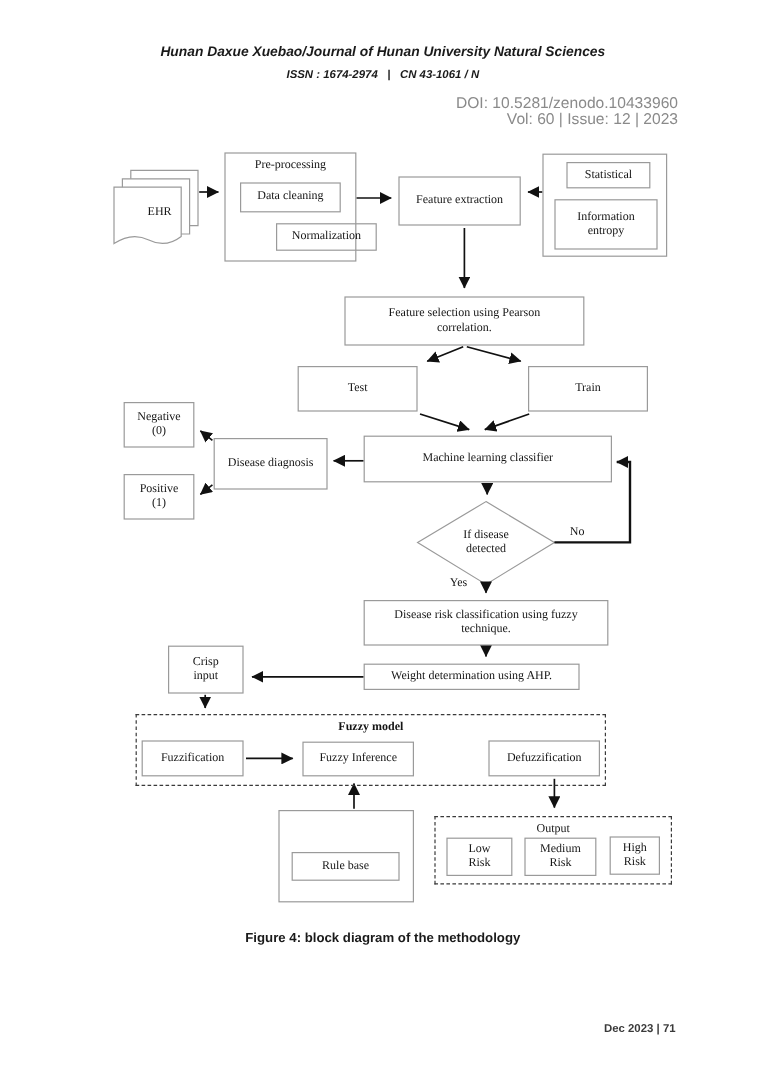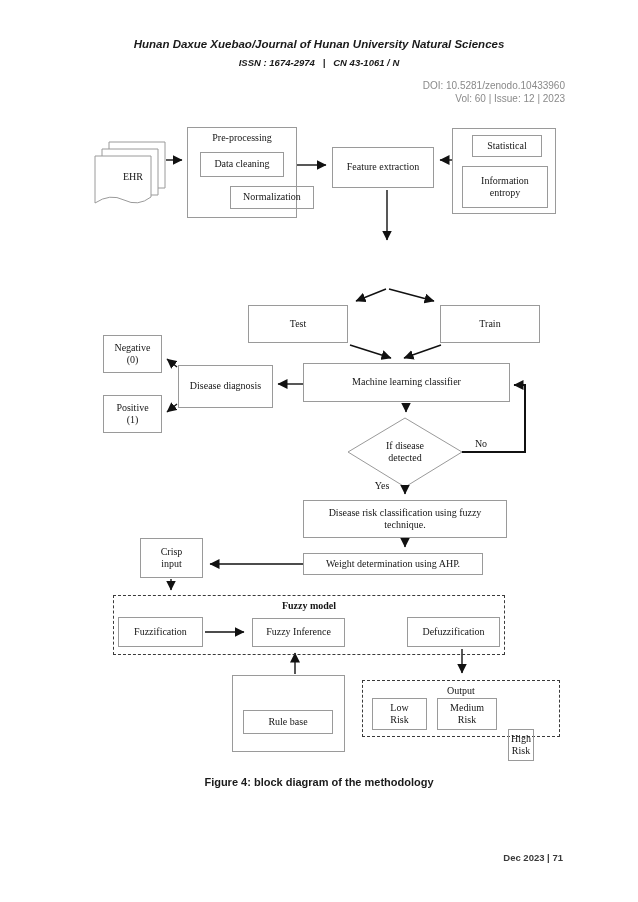--- a/index.html
+++ b/index.html
@@ -12,21 +12,21 @@
     position:absolute; top:38px; left:0; width:100%; text-align:center;
     font-size:11.5px; font-weight:bold; font-style:italic; color:#1a1a1a;
   }
   .issn {
     position:absolute; top:57px; left:0; width:100%; text-align:center;
     font-size:9.5px; font-weight:bold; font-style:italic; color:#1a1a1a;
     white-space:pre;
   }
   .doi-block {
     position:absolute; top:80px; right:73px; text-align:right;
-    font-size:10px; color:#8a8a8a; line-height:12.5px;
+    font-size:13px; color:#8a8a8a; line-height:12.5px;
   }
   
   .lines { position:absolute; left:0; top:0; width:638px; height:902px; }
   .dbox, .dlabel, .ctitle-abs {
     position:absolute; box-sizing:border-box;
     font-family:"Liberation Serif", serif; font-size:10px; color:#151515;
     display:flex; align-items:center; justify-content:center; text-align:center;
     white-space:pre-line; line-height:1.25;
   }
   .dbox { border:1px solid #9a9a9a; background:transparent; }
@@ -107,20 +107,22 @@
   <div class="dbox" style="left:200px; top:152px; width:84px; height:25px;">Data cleaning</div>
   <div class="dbox" style="left:200px; top:186px; width:84px; height:23px;margin-left:30px;">Normalization</div>
 
   <div class="dbox" style="left:332px; top:147px; width:102px; height:41px;">Feature extraction</div>
 
   <div class="dcontainer" style="left:452px; top:128px; width:104px; height:86px;"></div>
   <div class="dbox" style="left:472px; top:135px; width:70px; height:22px;">Statistical</div>
   <div class="dbox" style="left:462px; top:166px; width:86px; height:42px;">Information
 entropy</div>
 
+  <div class="dbox" style="left:287px; top:247px; width:200px; height:41px;">Feature selection using Pearson
+correlation.</div>
 
   <div class="dbox" style="left:248px; top:305px; width:100px; height:38px;">Test</div>
   <div class="dbox" style="left:440px; top:305px; width:100px; height:38px;">Train</div>
 
   <div class="dbox" style="left:303px; top:363px; width:207px; height:39px;">Machine learning classifier</div>
   <div class="dbox" style="left:178px; top:365px; width:95px; height:43px;">Disease diagnosis</div>
   <div class="dbox" style="left:103px; top:335px; width:59px; height:38px;">Negative
 (0)</div>
   <div class="dbox" style="left:103px; top:395px; width:59px; height:38px;">Positive
 (1)</div>
@@ -146,19 +148,19 @@
   <div class="dcontainer" style="left:232px; top:675px; width:113px; height:77px;"></div>
   <div class="dbox" style="left:243px; top:710px; width:90px; height:24px;">Rule base</div>
 
   <div class="dcontainer dashed" style="left:362px; top:680px; width:198px; height:57px;">
     <div class="ctitle">Output</div>
   </div>
   <div class="dbox" style="left:372px; top:698px; width:55px; height:32px;">Low
 Risk</div>
   <div class="dbox" style="left:437px; top:698px; width:60px; height:32px;">Medium
 Risk</div>
-  <div class="dbox" style="left:508px; top:697px; width:26px; height:32px;margin-top:32px;">High
+  <div class="dbox" style="left:508px; top:697px; width:42px; height:32px;">High
 Risk</div>
 
   <div class="caption">Figure 4: block diagram of the methodology</div>
   <div class="footer">Dec 2023 | 71</div>
 
 </div>
 
 </body></html>

